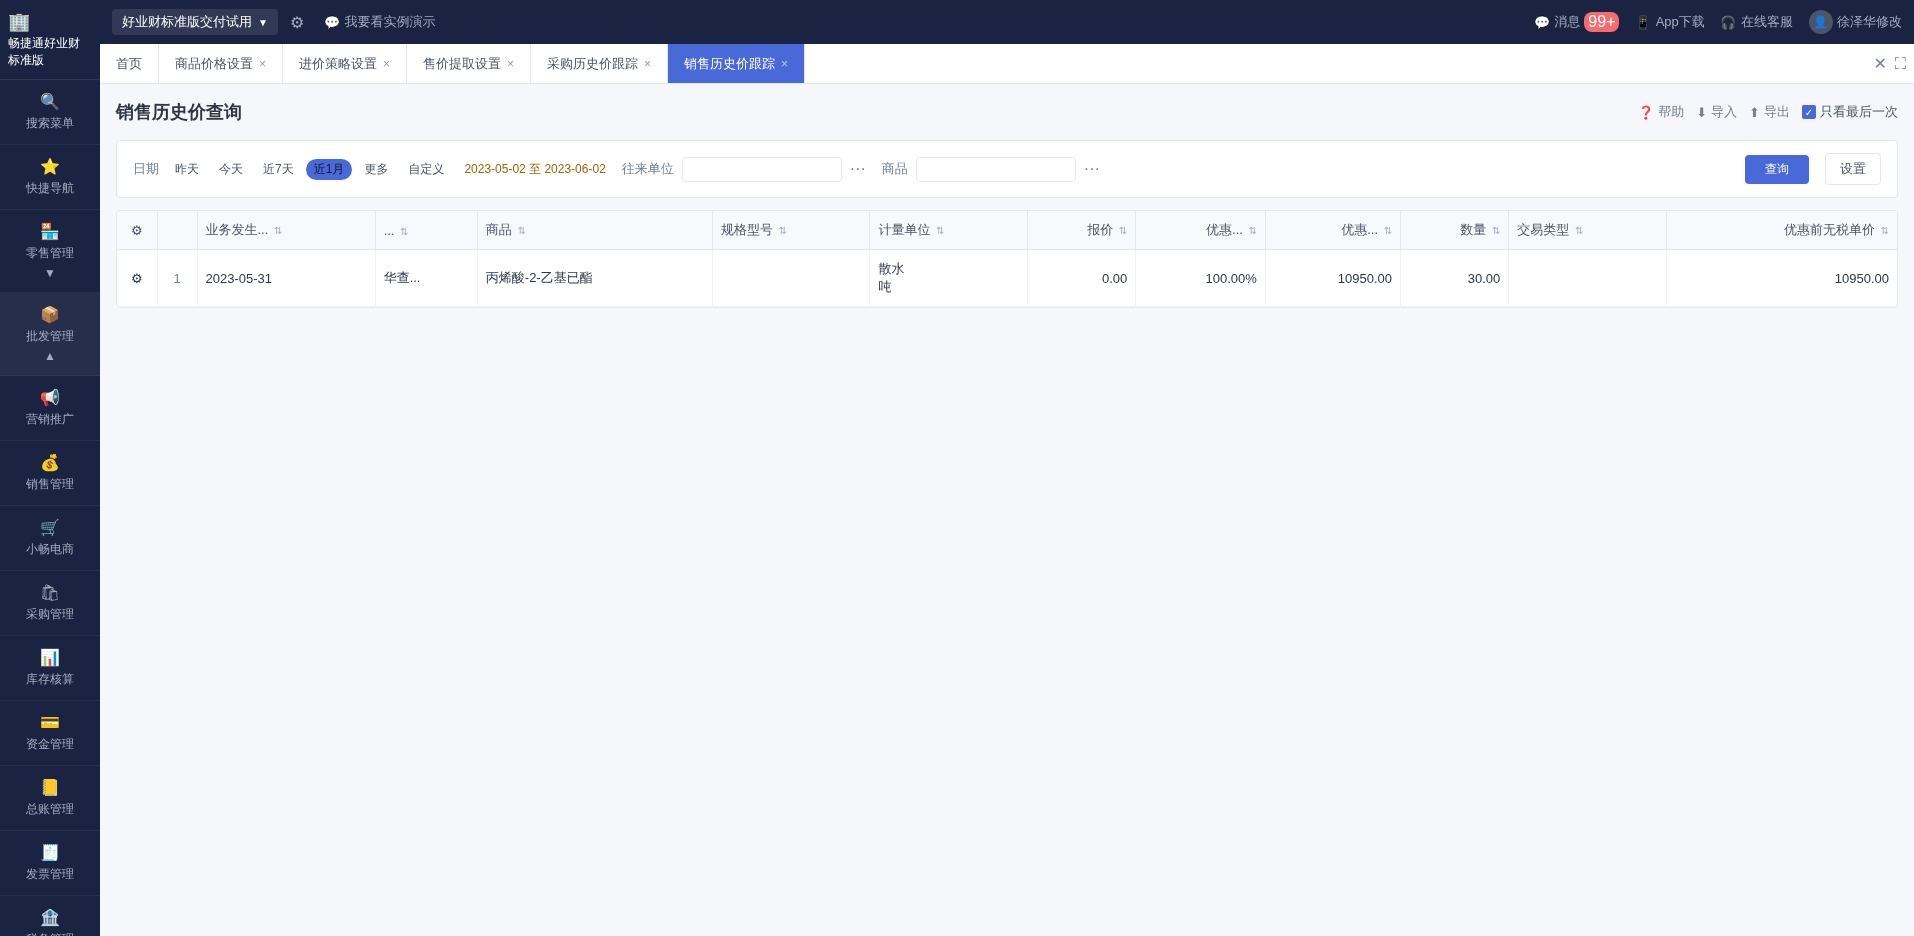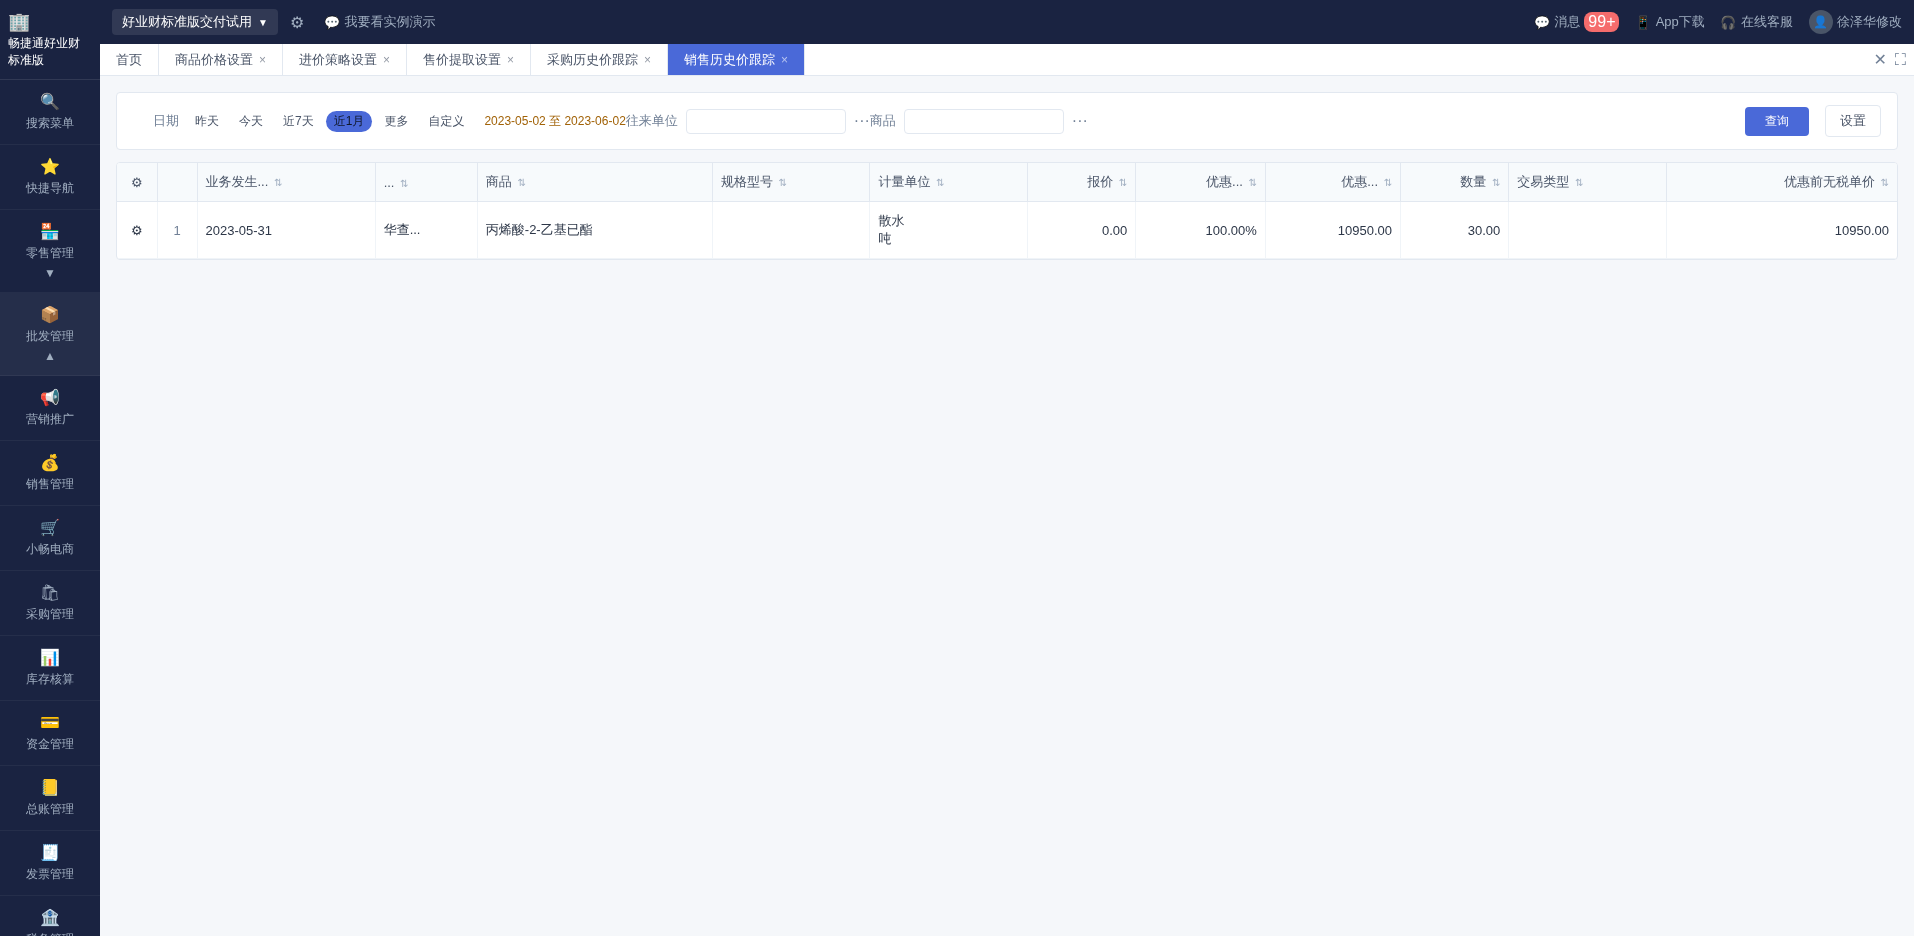--- a/index.html
+++ b/index.html
@@ -118,21 +118,21 @@
       background: #4a5568;
       display: flex;
       align-items: center;
       justify-content: center;
       color: white;
       font-size: 12px;
     }
 
     
     .tab-bar {
-      height: 32px;
+      height: 40px;
       background: white;
       display: flex;
       align-items: center;
       border-bottom: 1px solid #e2e8f0;
       flex-shrink: 0;
       overflow-x: auto;
     }
     .tab-item {
       padding: 0 16px;
       height: 40px;
@@ -223,22 +223,22 @@
     .filter-area {
       background: white;
       border-radius: 4px;
       padding: 12px 16px;
       margin-bottom: 12px;
       border: 1px solid #e2e8f0;
     }
     .filter-row {
       display: flex;
       align-items: center;
+      gap: 16px;
       flex-wrap: wrap;
-      margin-left: 20px;
     }
     .filter-group {
       display: flex;
       align-items: center;
       gap: 8px;
     }
     .filter-label {
       color: #718096;
       font-size: 13px;
       white-space: nowrap;
@@ -465,20 +465,41 @@
       <span class="close-icon">×</span>
     </div>
     <div class="tab-bar-right">
       <span class="tab-bar-btn">✕</span>
       <span class="tab-bar-btn">⛶</span>
     </div>
   </div>
 
   <div class="page-content">
 
+    <div class="page-header">
+      <h1 class="page-title">销售历史价查询</h1>
+      <div class="page-actions">
+        <div class="page-action-btn">
+          <span>❓</span>
+          <span>帮助</span>
+        </div>
+        <div class="page-action-btn">
+          <span>⬇</span>
+          <span>导入</span>
+        </div>
+        <div class="page-action-btn">
+          <span>⬆</span>
+          <span>导出</span>
+        </div>
+        <div class="checkbox-label">
+          <div class="checkbox-blue">✓</div>
+          <span>只看最后一次</span>
+        </div>
+      </div>
+    </div>
 
     <div class="filter-area">
       <div class="filter-row">
         <div class="filter-group">
           <span class="filter-label">日期</span>
           <div class="date-options">
             <span class="date-opt">昨天</span>
             <span class="date-opt">今天</span>
             <span class="date-opt">近7天</span>
             <span class="date-opt active">近1月</span>

